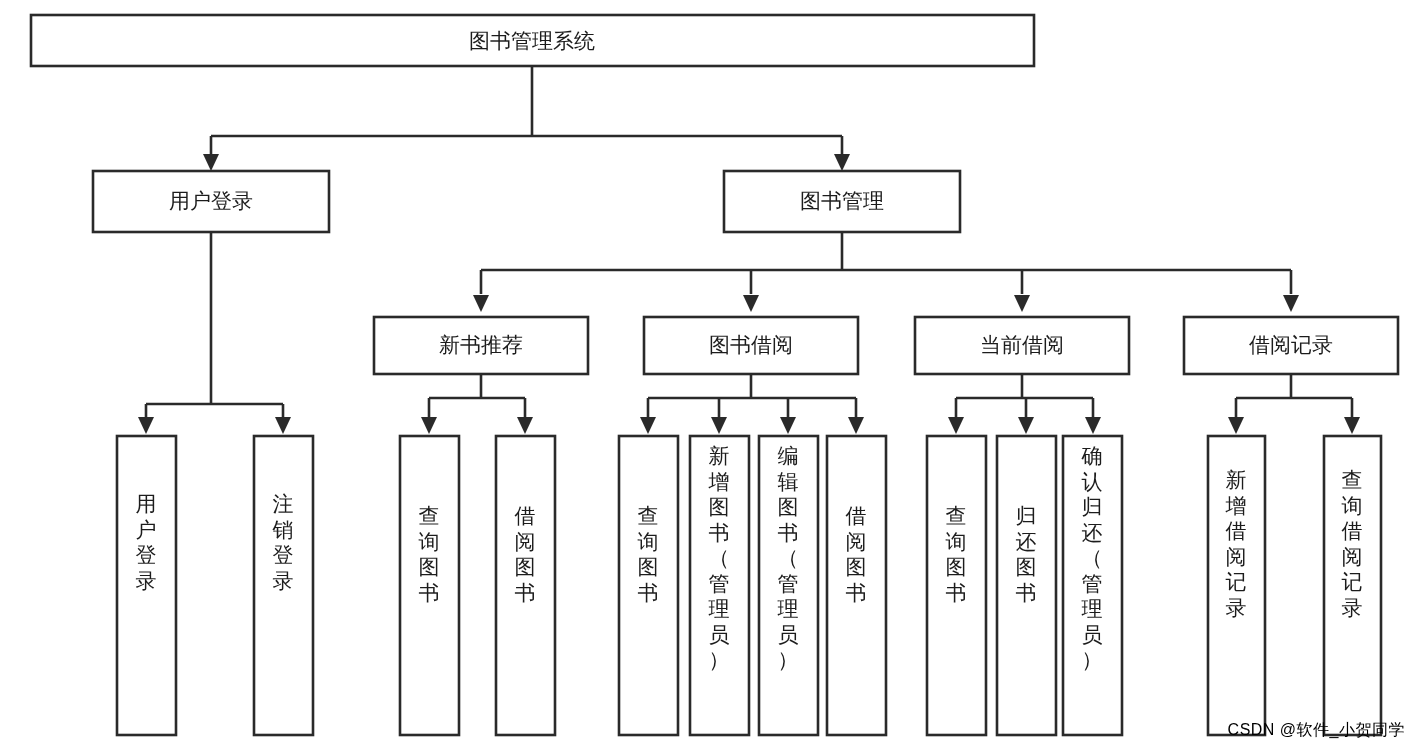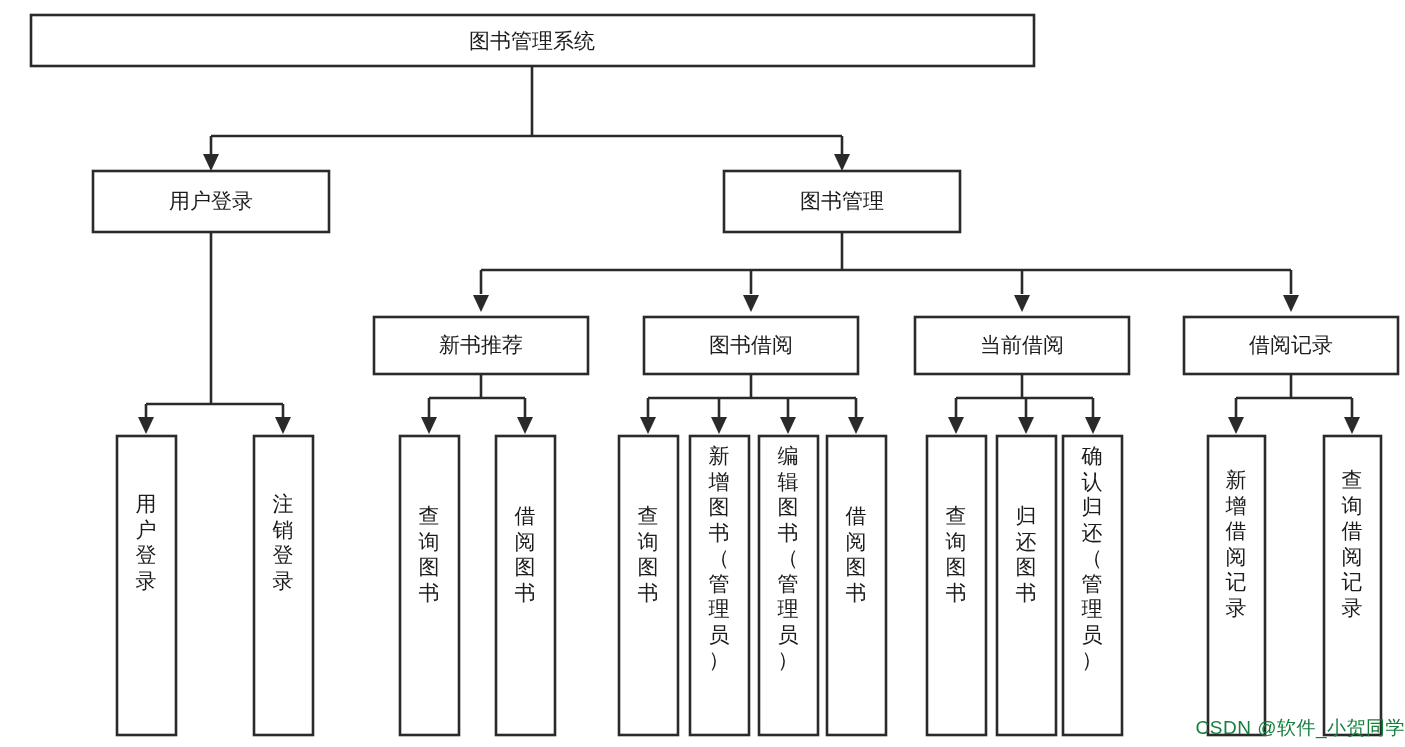--- a/index.html
+++ b/index.html
@@ -55,22 +55,22 @@
     font-family: "Liberation Sans", "DejaVu Sans", sans-serif;
     font-size: 21px;
     fill: #1c1c1c;
     text-anchor: middle;
   }
   .watermark {
     position: absolute;
     right: 12px;
     bottom: 6px;
     font-family: "Liberation Sans", "DejaVu Sans", sans-serif;
-    font-size: 19px;
-    color: #15803d;
+    font-size: 16px;
+    color: #000000;
     letter-spacing: 0.5px;
     white-space: nowrap;
     user-select: none;
   }
 </style>
 </head>
 <body>
 
 <div id="diagram-root">
 

